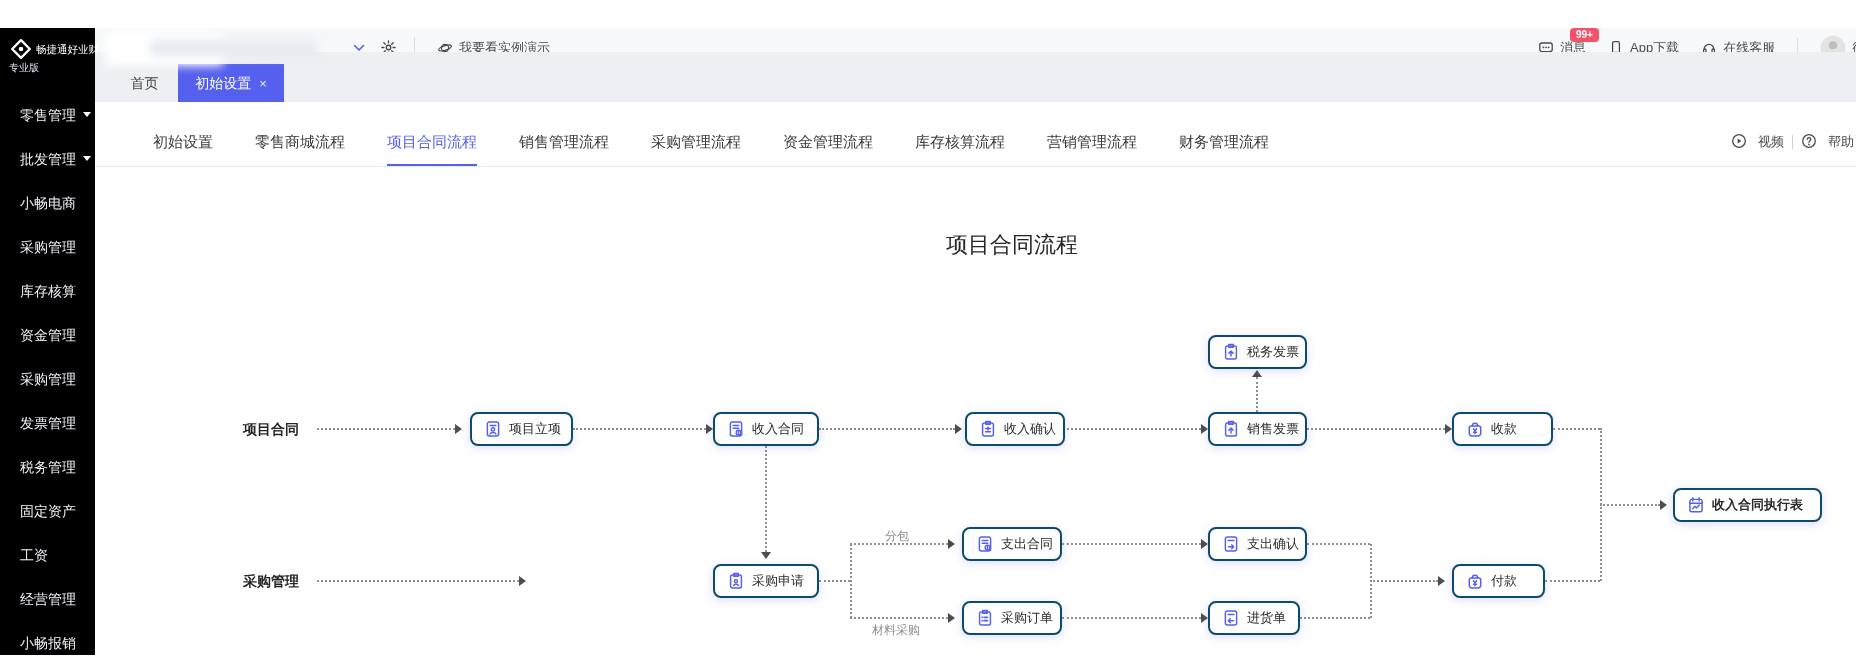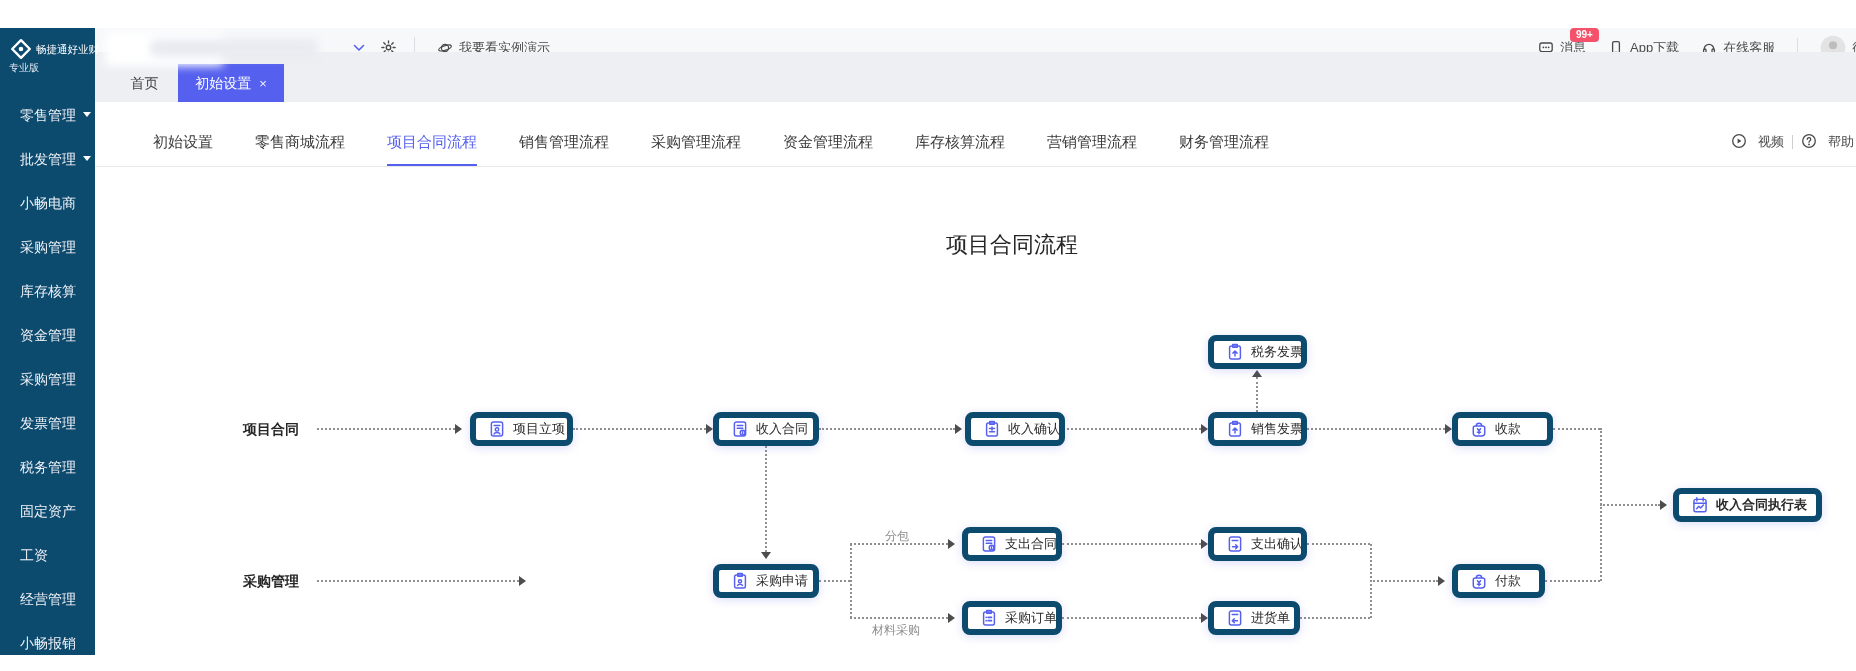--- a/index.html
+++ b/index.html
@@ -1,19 +1,19 @@
 <!DOCTYPE html>
 <html><head>
 <meta charset="utf-8">
 <style>
   html,body{margin:0;padding:0;background:#fff;}
   .page{position:relative;width:1856px;height:671px;background:#fff;overflow:hidden;
         font-family:"Liberation Sans","DejaVu Sans",sans-serif;-webkit-font-smoothing:antialiased;}
   
-  .sidebar{position:absolute;left:0;top:28px;width:95px;bottom:16px;background:#0c4a6e;z-index:2;}
+  .sidebar{position:absolute;left:0;top:28px;width:95px;bottom:16px;background:#000000;z-index:2;}
   .logo-row{position:absolute;top:6px;left:0;width:95px;height:46px;}
   .logo-mark{position:absolute;left:10px;top:4px;width:22px;height:22px;}
   .brand-name{position:absolute;left:36px;top:9px;font-size:10.5px;color:#ffffff;white-space:nowrap;}
   .brand-edition{position:absolute;left:9px;top:27px;font-size:10px;color:#dfe4f0;}
   .menu{position:absolute;top:65px;left:0;right:0;}
   .menu-item{height:44px;line-height:44px;padding-left:20px;color:#f0f2f8;font-size:14px;cursor:pointer;white-space:nowrap;}
   .caret{display:inline-block;margin-left:7px;width:0;height:0;border:4px solid transparent;border-top:5px solid #ffffff;vertical-align:middle;}
   
   .topbar{position:absolute;left:95px;top:28px;right:0;height:40px;background:#f7f8fa;z-index:1;}
   .search-underline{position:absolute;left:15px;top:37px;width:358px;height:1px;background:#d8dade;}
@@ -47,21 +47,21 @@
   .subnav-right{position:absolute;right:2px;top:0;height:48px;display:flex;align-items:center;gap:8px;
                 font-size:13px;color:#4a4a4a;}
   .sn-item{display:flex;gap:11px;cursor:pointer;}
   .sn-div{width:1px;height:14px;background:#cfcfcf;}
   .flow-title{position:absolute;left:737px;top:112px;width:360px;text-align:center;
               font-size:22px;font-weight:500;color:#262626;}
   
   .row-label{position:absolute;font-size:14px;font-weight:bold;color:#262626;}
   .branch-label{position:absolute;font-size:12px;color:#8c8c8c;}
   .node{position:absolute;height:34px;box-sizing:border-box;display:flex;align-items:center;gap:7px;
-        padding:0 12px;background:#fff;border:6px solid #0c4a6e;border-radius:8px;
+        padding:0 12px;background:#fff;border:2px solid #0c4a6e;border-radius:8px;
         box-shadow:0 2px 10px rgba(96,107,232,.22);font-size:13px;color:#2b2b2b;cursor:pointer;white-space:nowrap;}
   .nicon{width:18px;height:18px;color:#5560ee;flex:none;}
   .hline{position:absolute;height:0;border-top:2px dotted #8f8f8f;}
   .vline{position:absolute;width:0;border-left:2px dotted #8f8f8f;}
   .arr-r{position:absolute;width:0;height:0;border-top:5px solid transparent;border-bottom:5px solid transparent;border-left:7px solid #4d4d4d;}
   .arr-u{position:absolute;width:0;height:0;border-left:5px solid transparent;border-right:5px solid transparent;border-bottom:7px solid #4d4d4d;}
   .arr-d{position:absolute;width:0;height:0;border-left:5px solid transparent;border-right:5px solid transparent;border-top:7px solid #4d4d4d;}
 </style>
 </head>
 <body>

